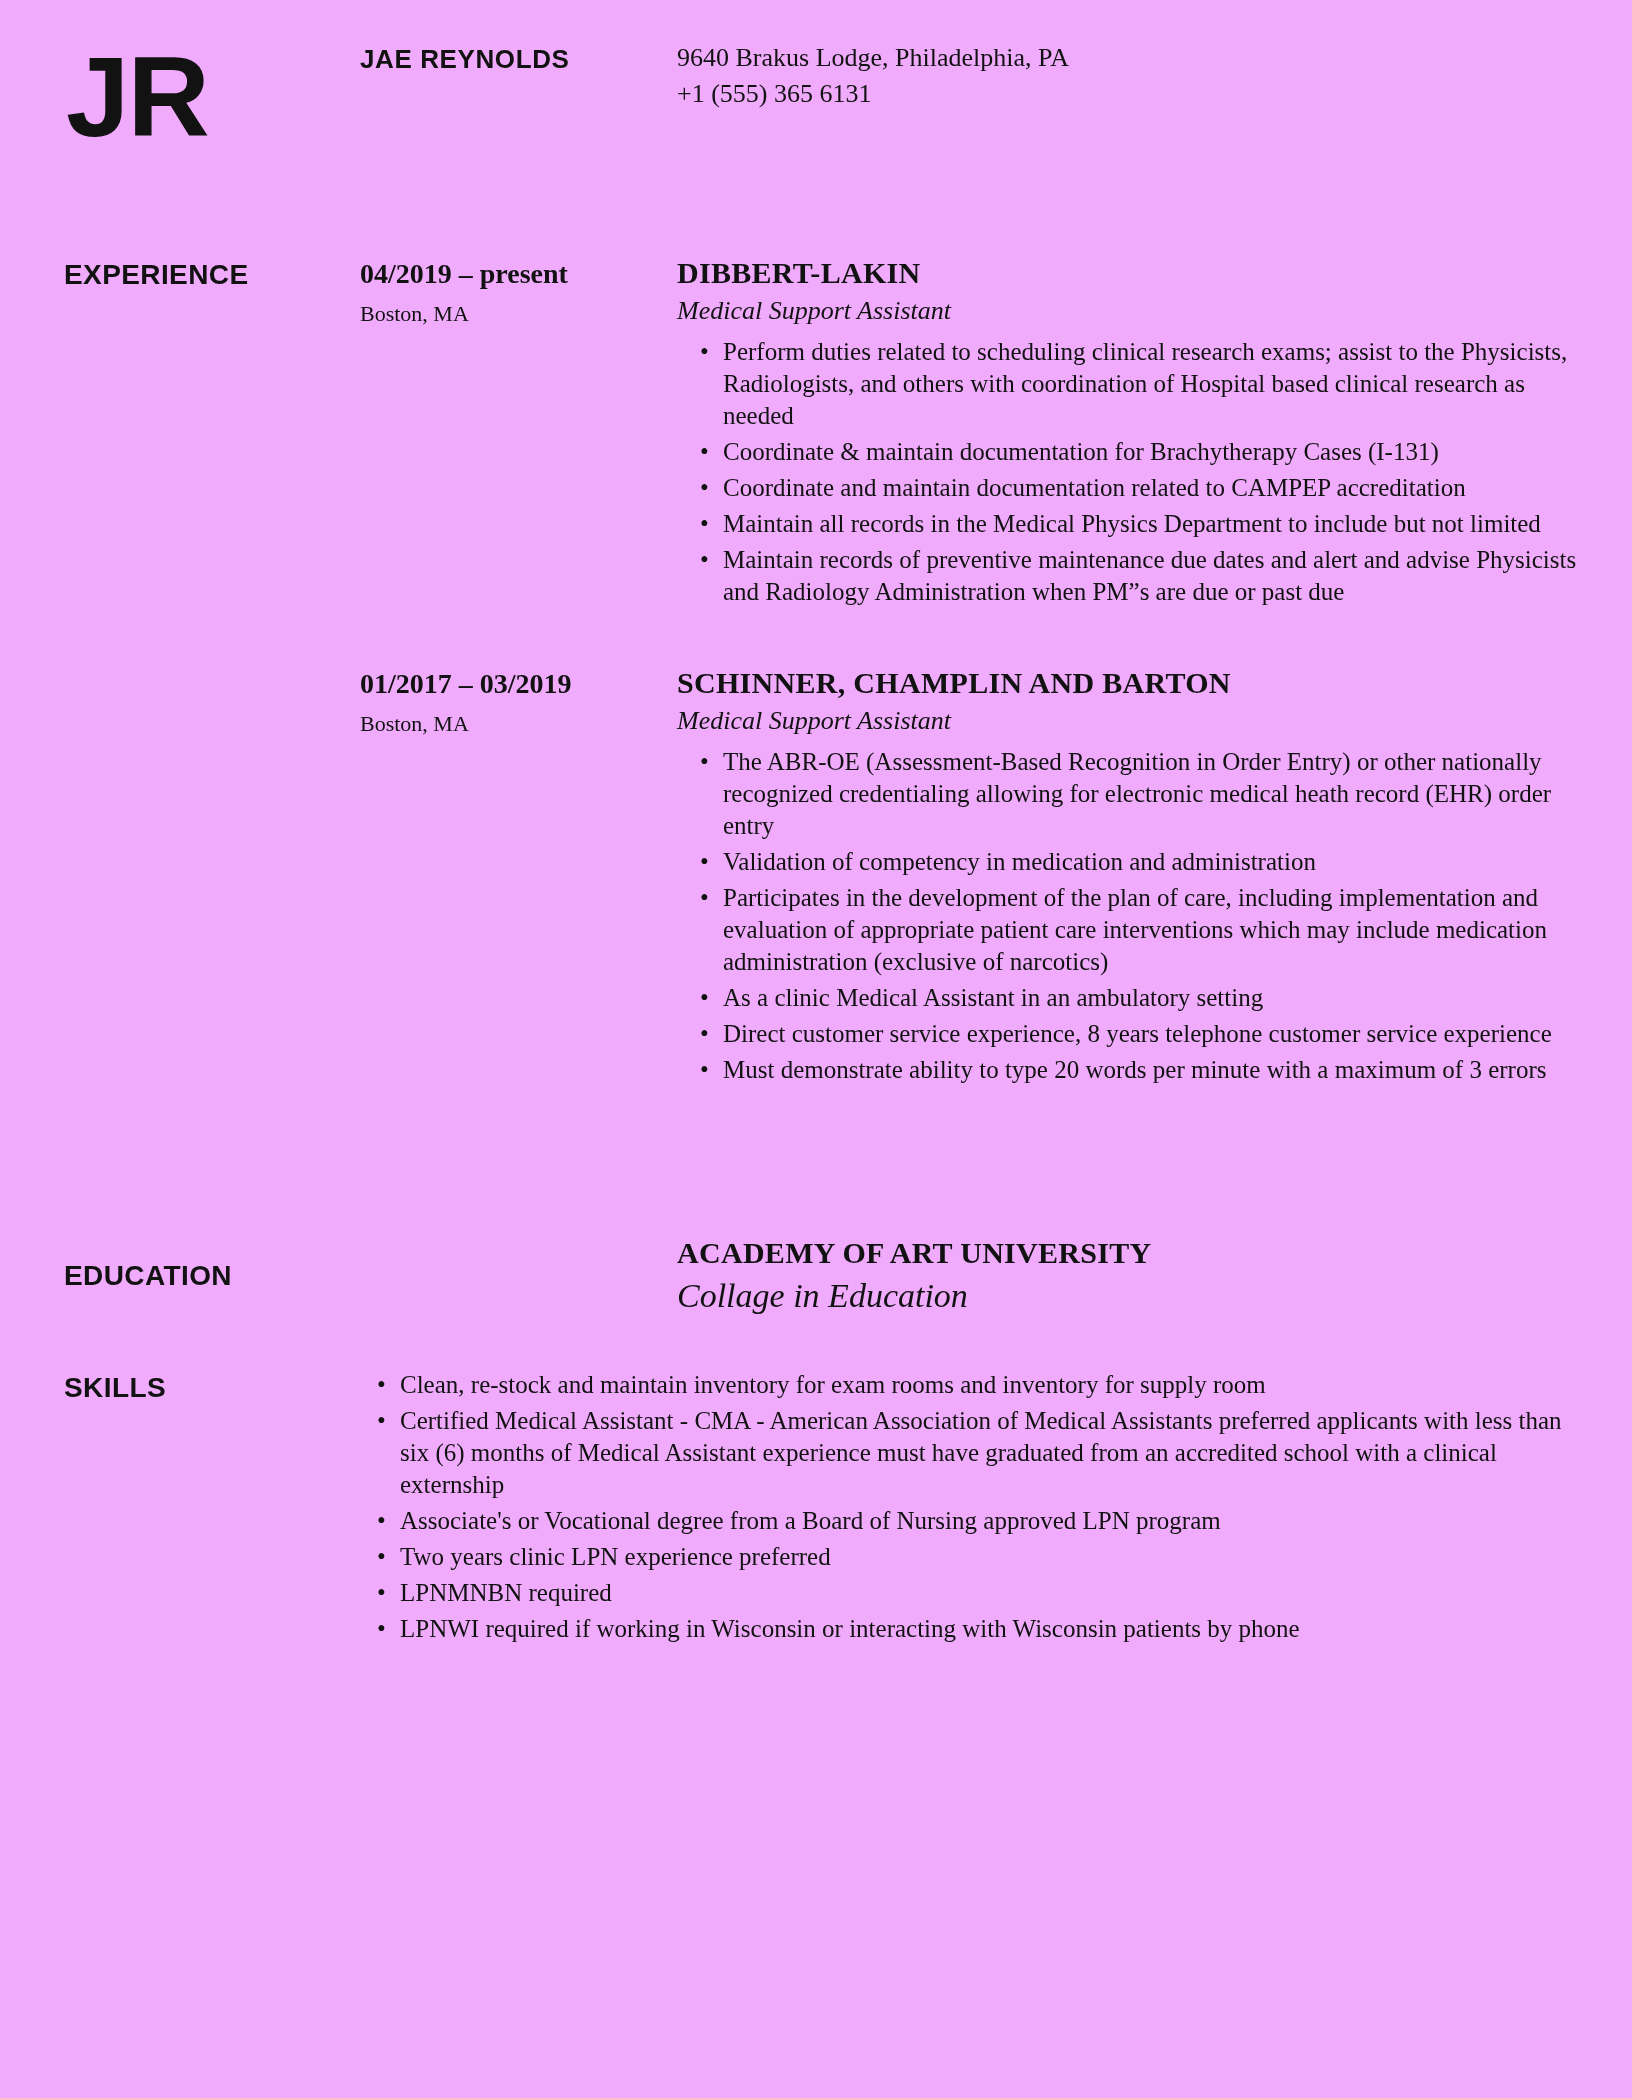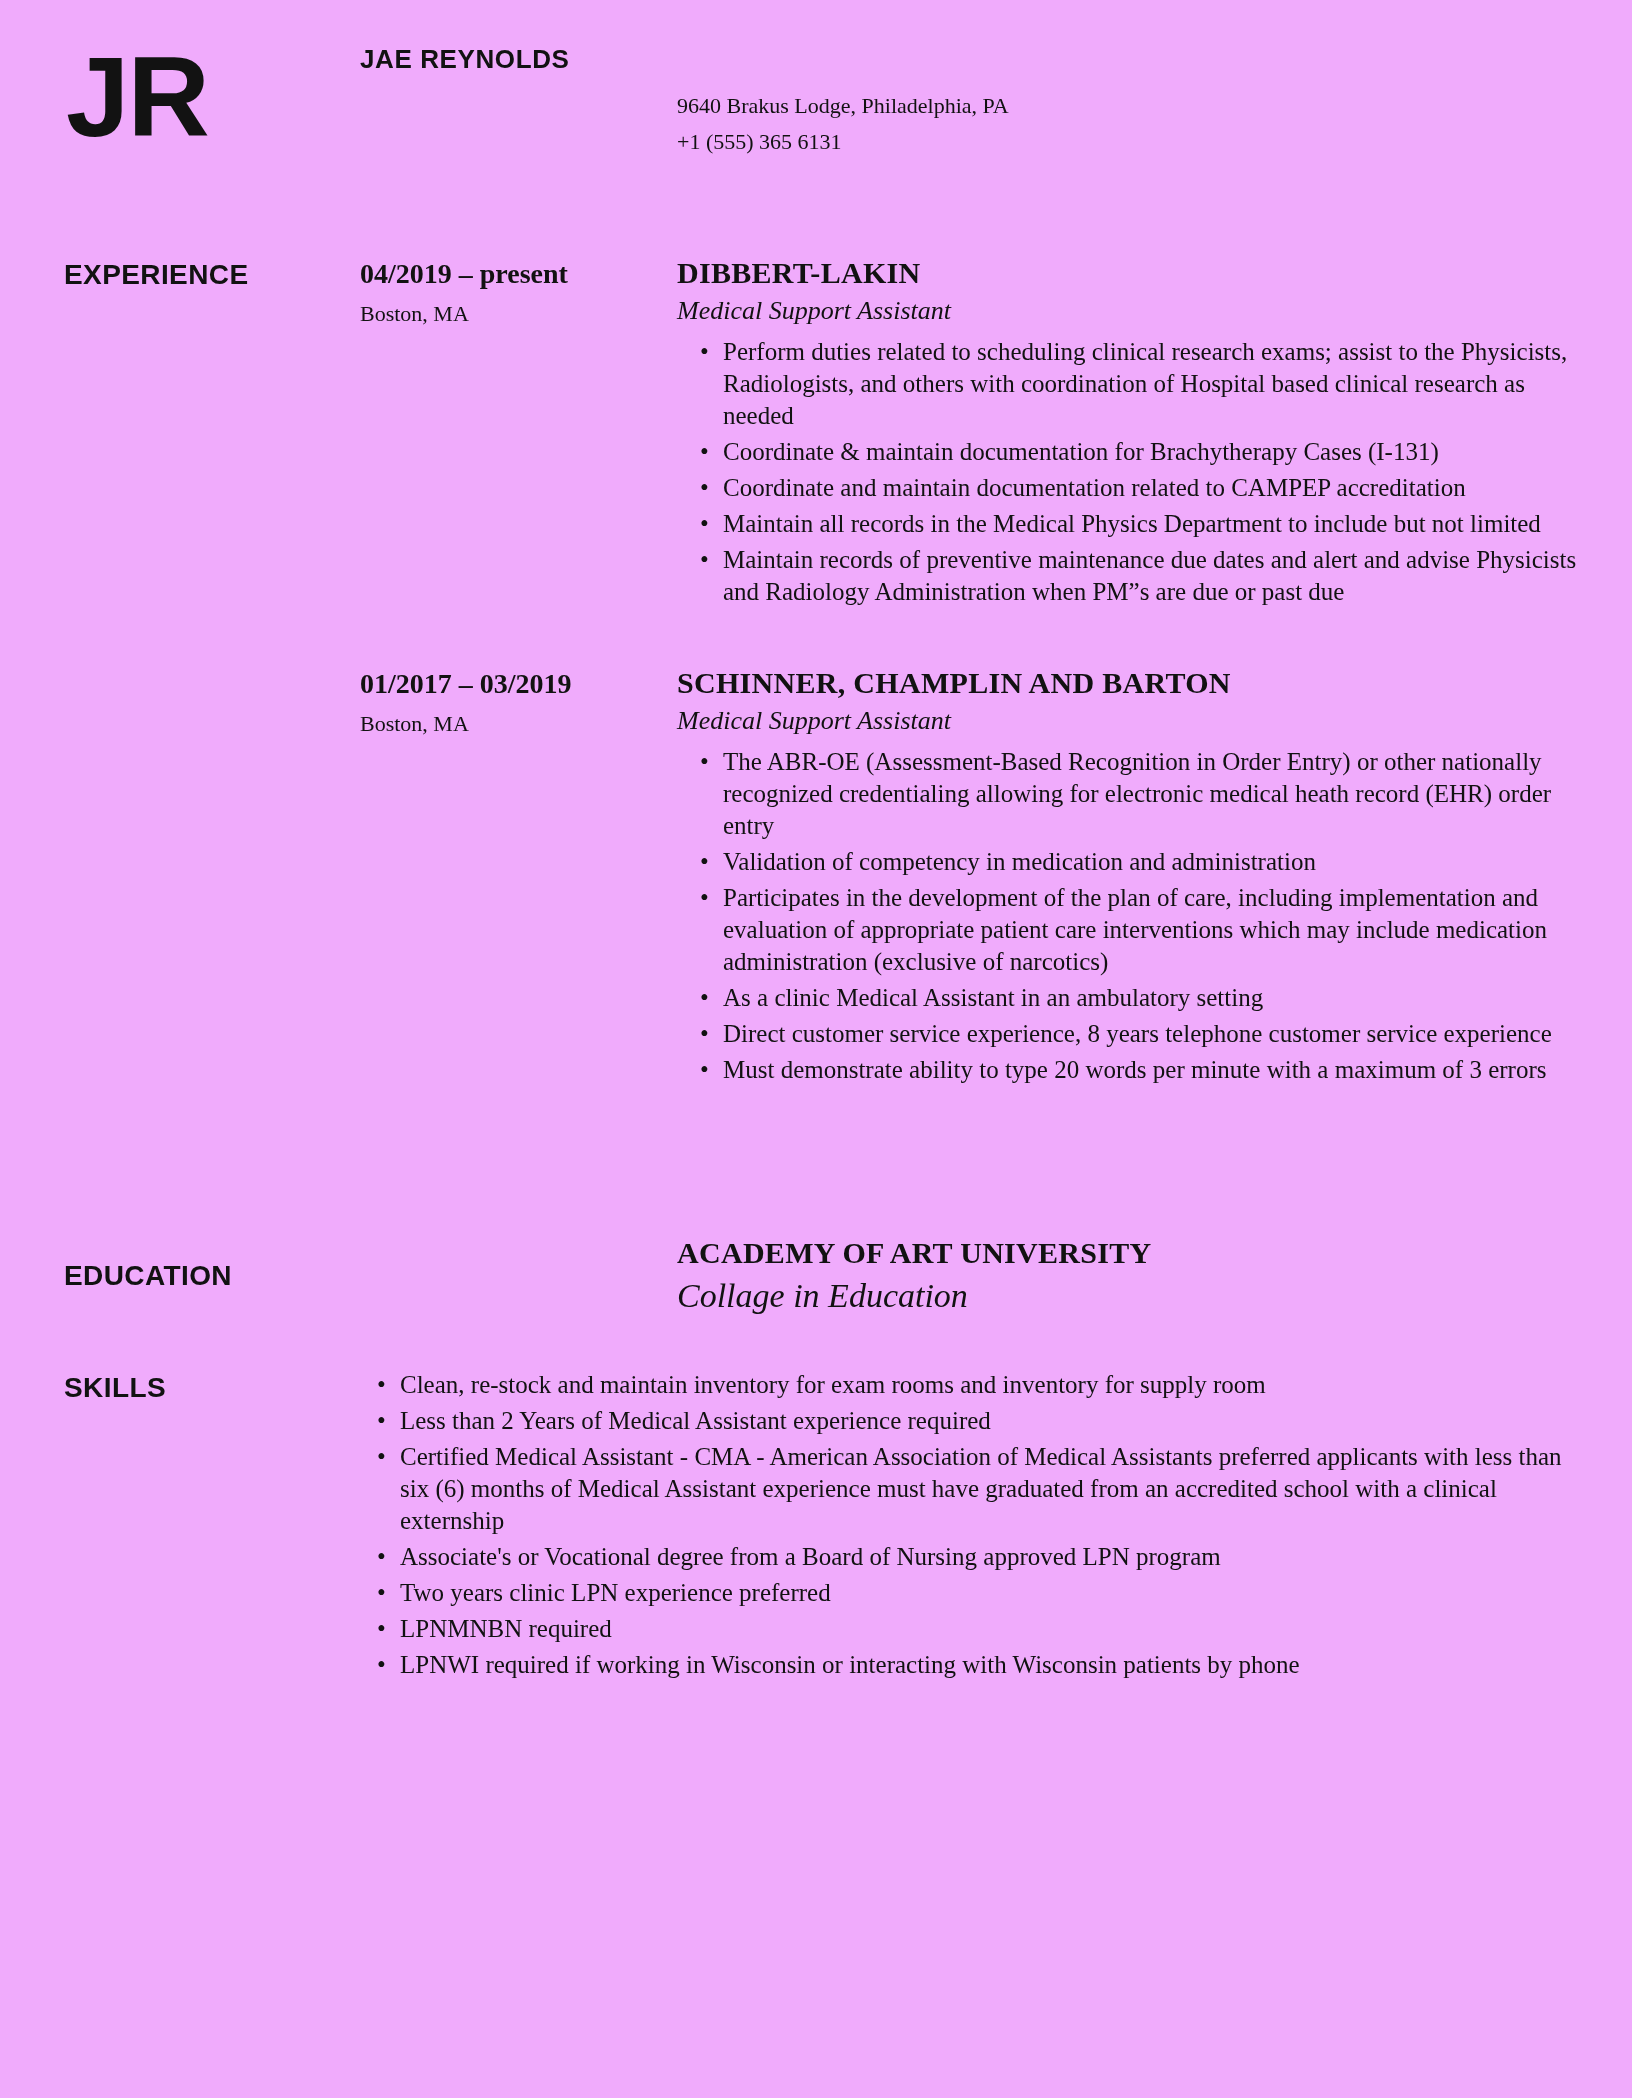--- a/index.html
+++ b/index.html
@@ -36,21 +36,21 @@
     line-height: 1;
     letter-spacing: -2px;
     margin-left: 2px;
   }
   .name {
     font-size: 26px;
     letter-spacing: 0.6px;
     padding-top: 4px;
     white-space: nowrap;
   }
-  .contact { font-size: 22px; line-height: 36px; margin-top: 48px; }
+  .contact { font-size: 26px; line-height: 36px; }
 
   
   .section-title {
     font-size: 28px;
     letter-spacing: 0.4px;
     padding-top: 3px;
   }
 
   
   .dates {
@@ -167,21 +167,20 @@
     </div>
   </section>
 
   <section class="row section-skills">
     <div class="col-label">
       <h2 class="section-title sans">SKILLS</h2>
     </div>
     <div class="skills-main">
       <ul class="bullets skills-list">
         <li>Clean, re-stock and maintain inventory for exam rooms and inventory for supply room</li>
-        <li>Less than 2 Years of Medical Assistant experience required</li>
         <li>Certified Medical Assistant - CMA - American Association of Medical Assistants preferred applicants with less than six (6) months of Medical Assistant experience must have graduated from an accredited school with a clinical externship</li>
         <li>Associate's or Vocational degree from a Board of Nursing approved LPN program</li>
         <li>Two years clinic LPN experience preferred</li>
         <li>LPNMNBN required</li>
         <li>LPNWI required if working in Wisconsin or interacting with Wisconsin patients by phone</li>
       </ul>
     </div>
   </section>
 
 </div>

